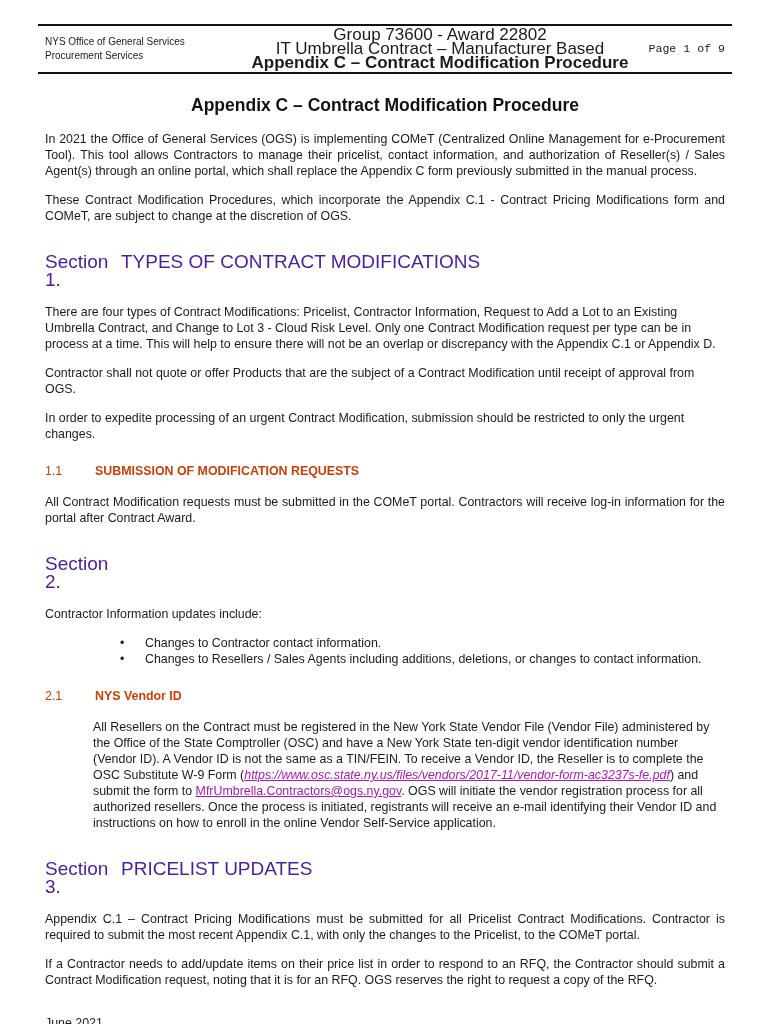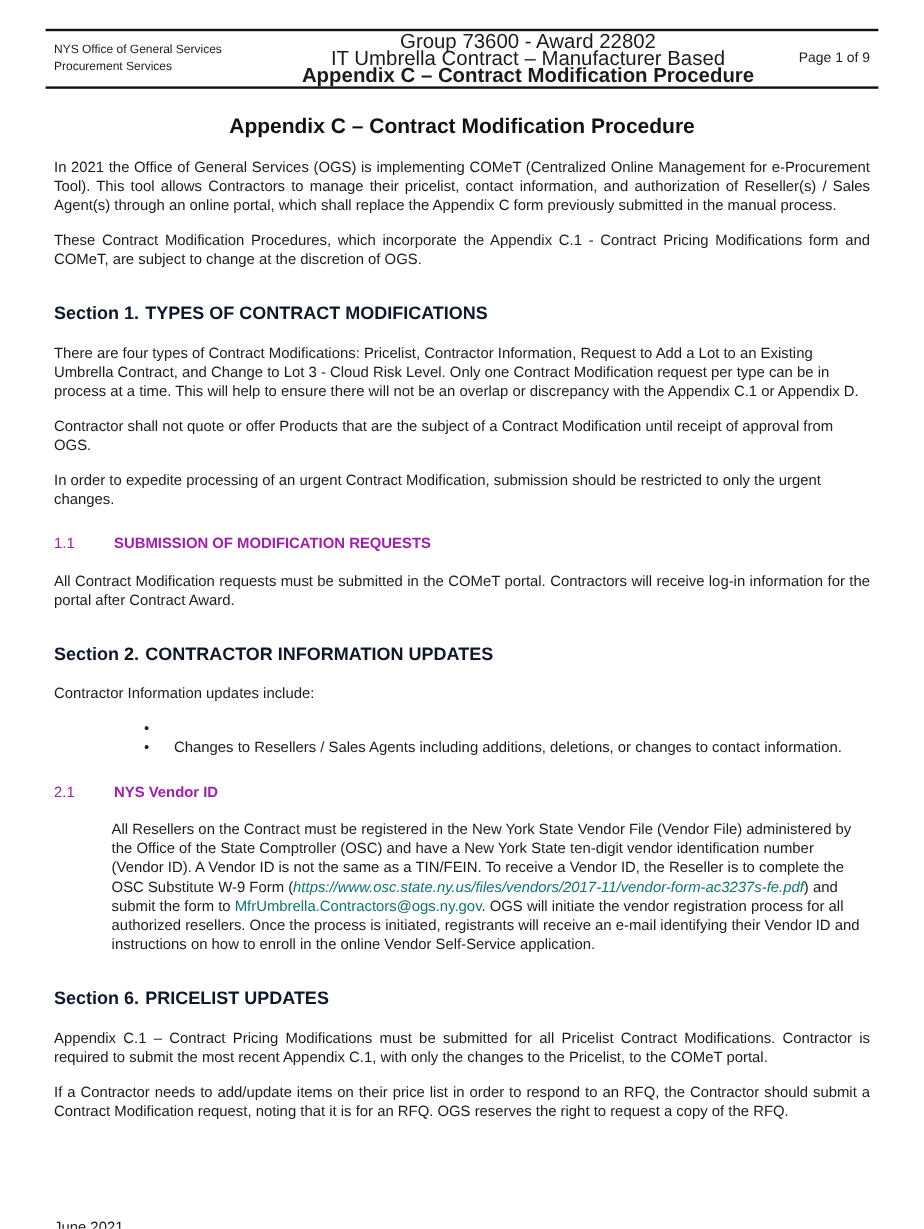--- a/index.html
+++ b/index.html
@@ -43,58 +43,59 @@
     text-align: center;
     font-size: 17px;
     line-height: 14px;
   }
   .h-center .strong { font-weight: bold; }
   .h-right {
     width: 95px;
     text-align: right;
     font-size: 11.6px;
     padding-right: 7px;
+    font-family: Liberation Mono, monospace;
   }
   
   .doc-title {
     font-size: 17.5px;
     line-height: 20px;
     font-weight: bold;
     text-align: center;
     margin: 21px 0 16px 0;
     color: #111;
   }
   
   p { margin: 0 0 13px 0; }
   .just { text-align: justify; }
   .indent { margin-left: 48px; }
   
   .sec-heading {
     display: flex;
-    color: #0f172a;
-    font-weight: bold;
-    font-size: 15px;
+    color: #4c1d95;
+    font-weight: normal;
+    font-size: 19px;
     line-height: 18px;
     margin: 29px 0 15px 0;
   }
   .sec-num { width: 76px; flex: none; }
   .sub-heading {
     display: flex;
     font-weight: bold;
     font-size: 12.4px;
     margin: 21px 0 15px 0;
-    color: #a21caf;
+    color: #c2410c;
   }
   .sub-num { width: 50px; flex: none; font-weight: normal; }
   
   .bullet-list { margin: 0 0 13px 0; padding: 0; }
   .bullet-item { display: flex; margin-left: 75px; list-style: none; }
   .bullet-glyph { width: 25px; flex: none; }
   
-  a.doc-link { color: #0f766e; cursor: pointer; }
+  a.doc-link { color: #a21caf; text-decoration: underline; cursor: pointer; }
   a.doc-link.it { font-style: italic; }
   
   .doc-footer {
     position: absolute;
     left: 45px;
     bottom: 17px;
     font-size: 12.4px;
     color: #1b1b1b;
   }
 </style>
@@ -130,42 +131,42 @@
   <p>In order to expedite processing of an urgent Contract Modification, submission should be restricted to only the urgent changes.</p>
 
   <div class="sub-heading">
     <span class="sub-num">1.1</span>
     <span>SUBMISSION OF MODIFICATION REQUESTS</span>
   </div>
   <p class="just">All Contract Modification requests must be submitted in the COMeT portal. Contractors will receive log-in information for the portal after Contract Award.</p>
 
   <div class="sec-heading">
     <span class="sec-num">Section 2.</span>
-    <span>CONTRACTOR INFORMATION UPDATES</span>
   </div>
   <p>Contractor Information updates include:</p>
 
   <ul class="bullet-list">
     <li class="bullet-item">
       <span class="bullet-glyph">•</span>
+      <span>Changes to Contractor contact information.</span>
     </li>
     <li class="bullet-item">
       <span class="bullet-glyph">•</span>
       <span>Changes to Resellers / Sales Agents including additions, deletions, or changes to contact information.</span>
     </li>
   </ul>
 
   <div class="sub-heading">
     <span class="sub-num">2.1</span>
     <span>NYS Vendor ID</span>
   </div>
   <p class="indent"><span>All Resellers on the Contract must be registered in the New York State Vendor File (Vendor File) administered by the Office of the State Comptroller (OSC) and have a New York State ten-digit vendor identification number (Vendor ID). A Vendor ID is not the same as a TIN/FEIN. To receive a Vendor ID, the Reseller is to complete the OSC Substitute W-9 Form (</span><a class="doc-link it">https://www.osc.state.ny.us/files/vendors/2017-11/vendor-form-ac3237s-fe.pdf</a><span>) and submit the form to </span><a class="doc-link">MfrUmbrella.Contractors@ogs.ny.gov</a><span>. OGS will initiate the vendor registration process for all authorized resellers.  Once the process is initiated, registrants will receive an e-mail identifying their Vendor ID and instructions on how to enroll in the online Vendor Self-Service application.</span></p>
 
   <div class="sec-heading">
-    <span class="sec-num">Section 6.</span>
+    <span class="sec-num">Section 3.</span>
     <span>PRICELIST UPDATES</span>
   </div>
   <p class="just">Appendix C.1 – Contract Pricing Modifications must be submitted for all Pricelist Contract Modifications.  Contractor is required to submit the most recent Appendix C.1, with only the changes to the Pricelist, to the COMeT portal.</p>
   <p class="just">If a Contractor needs to add/update items on their price list in order to respond to an RFQ, the Contractor should submit a Contract Modification request, noting that it is for an RFQ.  OGS reserves the right to request a copy of the RFQ.</p>
 
   <div class="doc-footer">June 2021</div>
 
 </div>
 
 </body></html>

